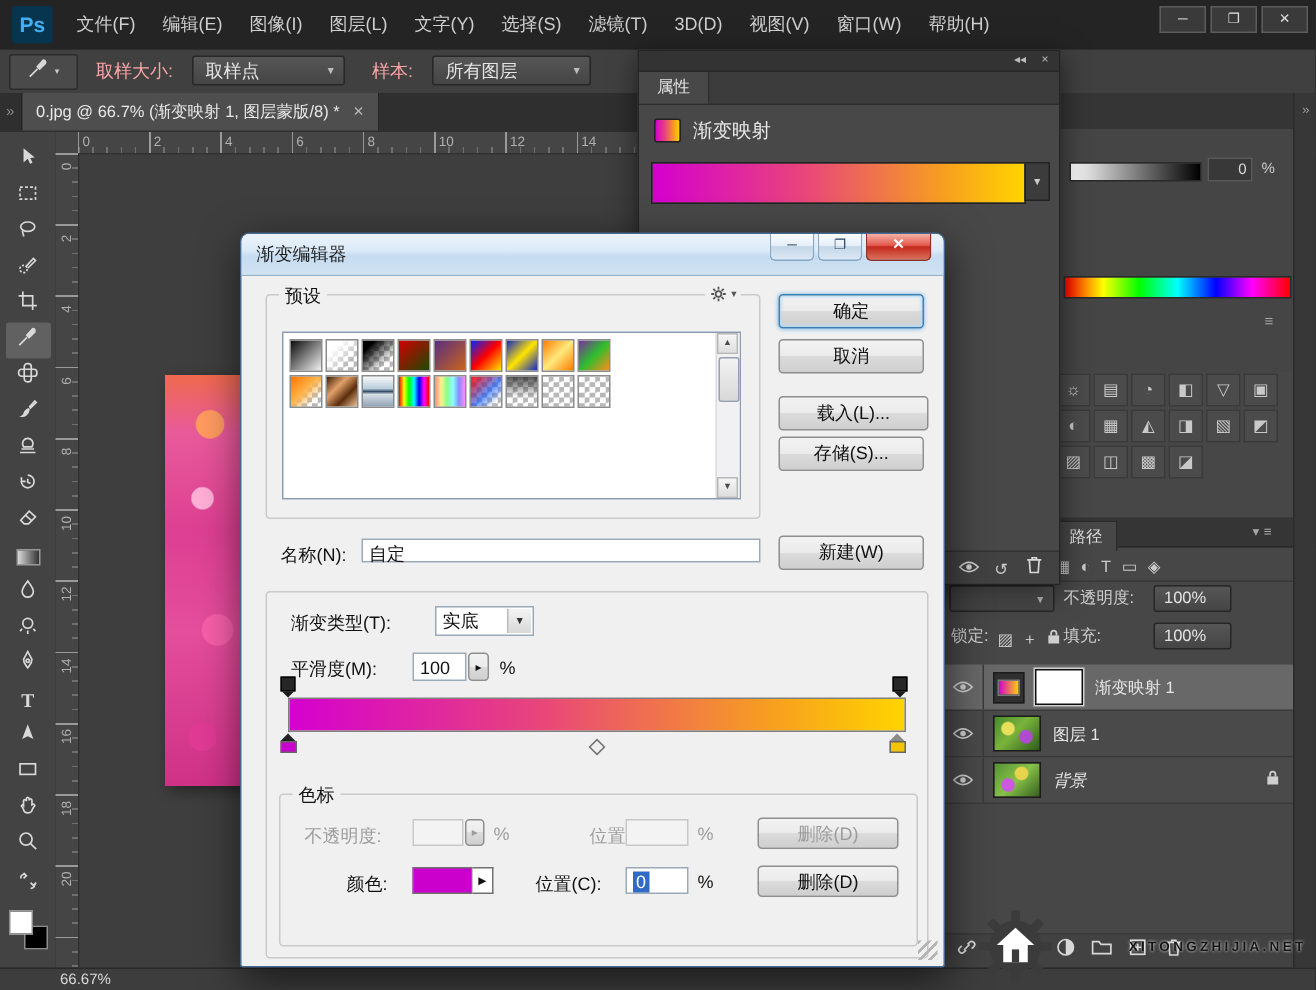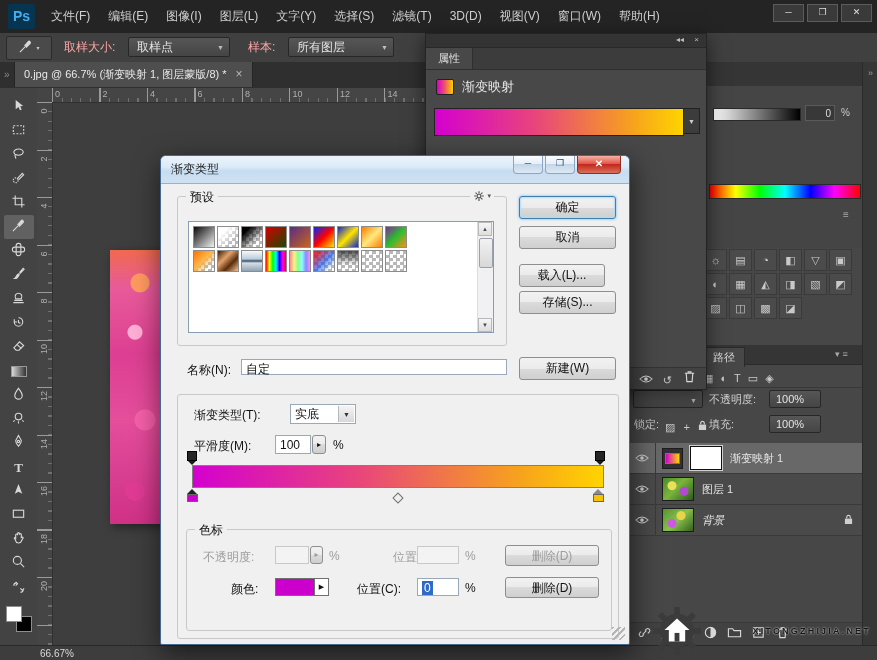--- a/index.html
+++ b/index.html
@@ -588,21 +588,21 @@
           </svg></span>
         <span><span class="glyph">↺</span></span>
         <span><svg width="15" height="15" viewBox="0 0 16 16" fill="none" stroke="#d8d8d8" stroke-width="1.2">
             <path d="M3 4.5 H13 M6.5 4.5 V3 H9.5 V4.5 M4.5 4.5 L5.2 13.5 H10.8 L11.5 4.5"></path>
           </svg></span>
       </div>
   </div>
 
   <div id="dlg">
     <div id="dlg-title">
-      <span>渐变类型</span>
+      <span>渐变编辑器</span>
     </div>
     <div id="dlg-caps">
       <span class="cap">─</span>
       <span class="cap">❐</span>
       <span class="cap close">✕</span>
     </div>
 
     <div class="group" id="g-presets">
       <span class="legend">预设</span>
       <span id="preset-menu">
@@ -636,21 +636,21 @@
         <div id="pscroll">
           <span class="sb-btn" style="top:0">▲</span>
           <div id="sb-thumb"></div>
           <span class="sb-btn" style="bottom:0">▼</span>
         </div>
       </div>
     </div>
 
     <div class="wbtn focus" style="left:358px;top:40px;width:97px;height:23px">确定</div>
     <div class="wbtn" style="left:358px;top:70px;width:97px;height:23px">取消</div>
-    <div class="wbtn" style="left:358px;top:108px;width:86px;height:23px">载入(L)...</div>
+    <div class="wbtn" style="left:358px;top:108px;width:100px;height:23px">载入(L)...</div>
     <div class="wbtn" style="left:358px;top:135px;width:97px;height:23px">存储(S)...</div>
 
     <span class="dlabel" style="left:26px;top:206px">名称(N):</span>
     <div class="wtext" style="left:80px;top:203px;width:266px;height:16px">自定</div>
     <div class="wbtn" style="left:358px;top:201px;width:97px;height:23px">新建(W)</div>
 
     <div class="group" id="g-main">
       <span class="dlabel" style="left:16px;top:12px">渐变类型(T):</span>
       <div class="wtext" id="type-combo">
         <span>实底</span>

